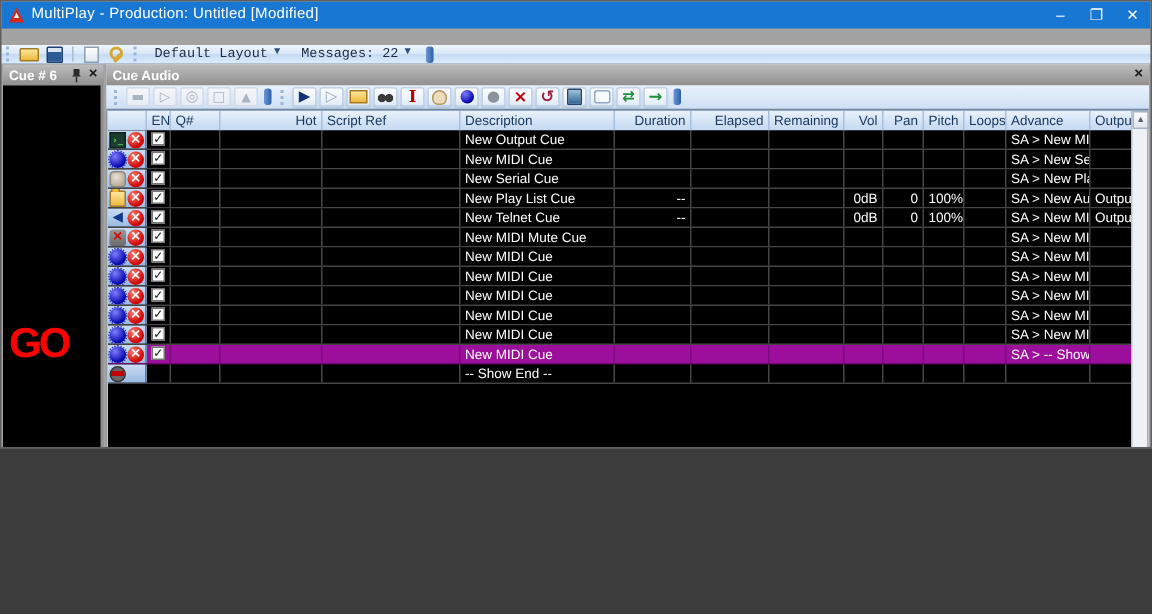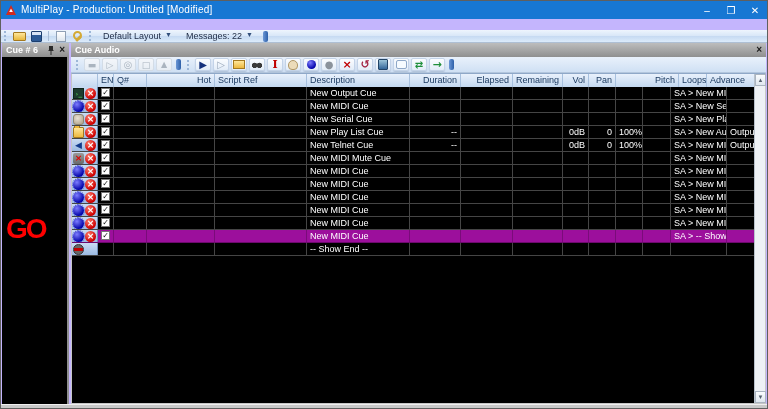--- a/index.html
+++ b/index.html
@@ -1,17 +1,17 @@
 <!DOCTYPE html>
 <html><head>
 <meta charset="utf-8">
 <style>
   html,body{margin:0;padding:0;background:#3c3c3c;}
   *{box-sizing:border-box;}
-  #window{position:relative;width:768px;height:409px;background:#c4b5fd;border:1px solid #5f5f5f;
+  #window{position:relative;width:768px;height:299px;background:#a3a3a3;border:1px solid #5f5f5f;
           font-family:"Liberation Sans","DejaVu Sans",sans-serif;overflow:hidden;}
 
   
   .titlebar{position:absolute;left:0;top:0;right:0;height:18px;background:#1777d3;display:flex;align-items:center;color:#fff;}
   .appicon{width:12px;height:12px;margin:0 4px 0 4px;}
   .titletext{font-size:10px;line-height:18px;letter-spacing:.2px;}
   .wincontrols{margin-left:auto;display:flex;height:100%;}
   .winbtn{width:24px;height:18px;display:flex;align-items:center;justify-content:center;font-size:10px;color:#fff;cursor:default;}
 
   
@@ -26,21 +26,21 @@
            border-bottom:1px solid #aebfd4;display:flex;align-items:center;}
   .grip{width:4px;height:10px;border-left:2px dotted #9db7d8;margin:0 3px;}
   .vsep{width:1px;height:10px;background:#a8bcd6;margin:0 3px;}
   .bbar{width:5px;height:11px;background:linear-gradient(90deg,#6b97d6,#2d5fa8);border-radius:2px;margin:0 3px;}
   .mi{width:15px;height:12px;display:inline-flex;align-items:center;justify-content:center;margin:0 1px;position:relative;}
   .m-open::after{content:"";width:11px;height:7px;background:linear-gradient(#ffe69a,#e8b93c);border:1px solid #a5791f;border-radius:1px;}
   .m-save::after{content:"";width:9px;height:9px;background:linear-gradient(#d8e4f4 0 3px,#2c5a96 3px);border:1px solid #1d3f6e;border-radius:1px;}
   .m-export::after{content:"";width:8px;height:9px;background:linear-gradient(#fff,#dfe6ee);border:1px solid #8fa0b5;}
   .m-wrench::before{content:"";position:absolute;left:3px;top:1px;width:5px;height:5px;border:2px solid #d4a934;border-radius:50%;}
   .m-wrench::after{content:"";position:absolute;left:7px;top:5px;width:3px;height:7px;background:#d4a934;transform:rotate(45deg);border-radius:1px;}
-  .tbbtn{display:inline-flex;align-items:flex-start;font-size:9px;color:#1d2a44;padding:0 6px;height:12px;border:1px solid transparent;border-radius:2px;}
+  .tbbtn{display:inline-flex;align-items:flex-start;font-size:9px;color:#1d2a44;padding:0 6px;height:12px;border:1px solid transparent;border-radius:2px;font-family:Liberation Mono, monospace;}
   .tbbtn .dn{font-size:7px;margin-left:4px;color:#33507c;}
 
   
   .panelhdr{height:14px;background:linear-gradient(#bdbdbd,#8f8f8f);color:#fff;font-size:9px;font-weight:bold;
             display:flex;align-items:center;padding:0 4px;}
   .panelhdr .hicons{margin-left:auto;display:flex;align-items:center;gap:4px;color:#222;}
   .hx{font-size:10px;font-weight:bold;color:#1b1b1b;line-height:10px;}
 
   .leftpanel{position:absolute;left:1px;top:42px;width:67px;height:361px;background:#8f8f8f;}
   .leftbody{position:absolute;left:0;top:14px;right:2px;bottom:0;background:#000;}
@@ -213,21 +213,21 @@
             <div class="hcell" style="width: 16px;">EN</div>
             <div class="hcell" style="width: 33px;">Q#</div>
             <div class="hcell alr" style="width: 68px;">Hot</div>
             <div class="hcell" style="width: 92px;">Script Ref</div>
             <div class="hcell" style="width: 103px;">Description</div>
             <div class="hcell alr" style="width: 51px;">Duration</div>
             <div class="hcell alr" style="width: 52px;">Elapsed</div>
             <div class="hcell alr" style="width: 50px;">Remaining</div>
             <div class="hcell alr" style="width: 26px;">Vol</div>
             <div class="hcell alr" style="width: 27px;">Pan</div>
-            <div class="hcell alr" style="width: 27px; margin-left: 36px;">Pitch</div>
+            <div class="hcell alr" style="width: 27px;">Pitch</div>
             <div class="hcell" style="width: 28px;">Loops</div>
             <div class="hcell" style="width: 56px;">Advance</div>
             <div class="hcell" style="width: 30px;">Output</div>
           </div>
         <div id="rows">
             <div class="row">
               <div class="cell iconcell" style="width: 26px;">
                 <span class="ic ic-telnet"></span>
                 <span class="ic ic-delete"></span>
               </div>

